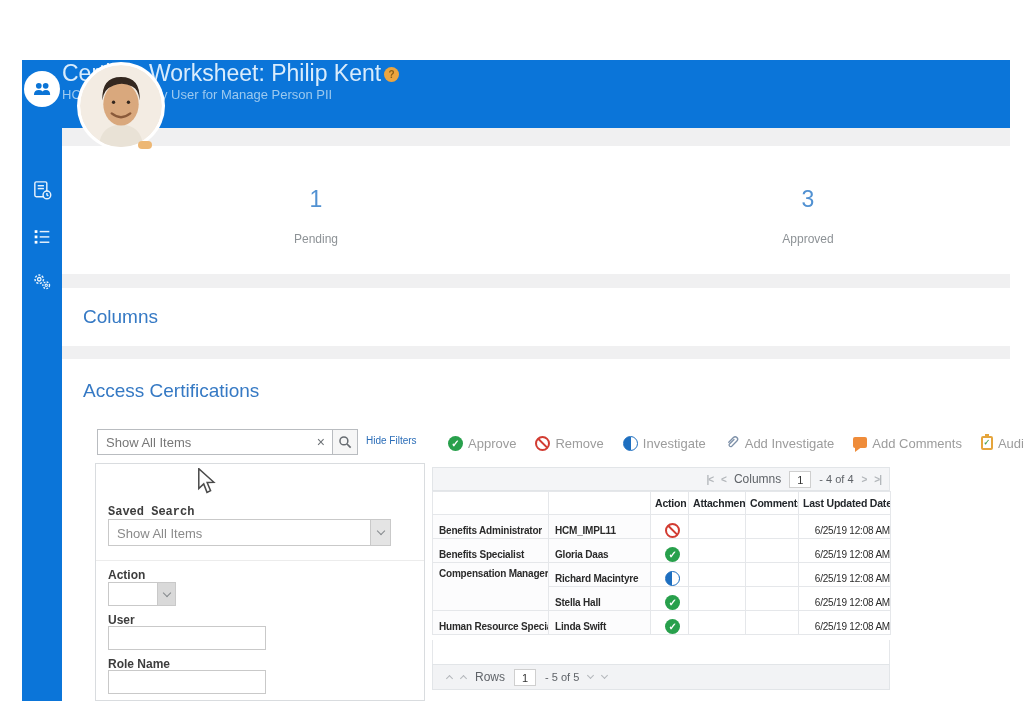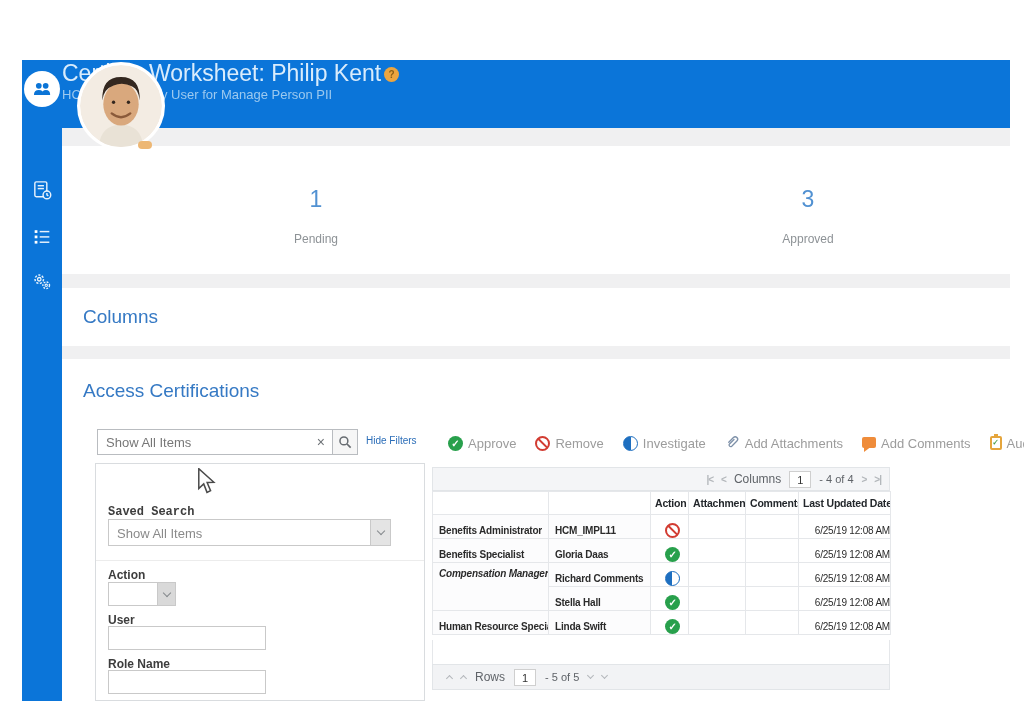--- a/index.html
+++ b/index.html
@@ -207,21 +207,21 @@
     <div class="tb-item">
       <span class="ic-invest"></span>
       <span class="lbl">Investigate</span>
     </div>
     <div class="tb-item">
       <span>
         <svg width="15" height="15" viewBox="0 0 16 16" fill="none" stroke="#7d90a8" stroke-width="1.4" stroke-linecap="round">
           <path d="M4 8.8 L9 3.8 a2.6 2.6 0 0 1 3.7 3.7 L7.2 13 a1.7 1.7 0 0 1 -2.4 -2.4 L9.6 5.8"></path>
         </svg>
       </span>
-      <span class="lbl">Add Attachments</span>
+      <span class="lbl">Add Investigate</span>
     </div>
     <div class="tb-item">
       <span class="ic-comments"></span>
       <span class="lbl">Add Comments</span>
     </div>
     <div class="tb-item">
       <span class="ic-audit">✓</span>
       <span class="lbl">Audit History</span>
     </div>
   </div>
@@ -292,22 +292,22 @@
       </tr>
       <tr>
         <td class="role">Benefits Specialist</td>
         <td class="user">Gloria Daas</td>
         <td class="action"><span class="ic-approve">✓</span></td>
         <td></td>
         <td></td>
         <td class="date">6/25/19 12:08 AM</td>
       </tr>
       <tr>
-        <td class="role" rowspan="2" style="vertical-align:top; padding-top:5px;font-style:italic;">Compensation Manager</td>
-        <td class="user">Richard Comments</td>
+        <td class="role" rowspan="2" style="vertical-align:top; padding-top:5px;">Compensation Manager</td>
+        <td class="user">Richard Macintyre</td>
         <td class="action"><span class="ic-invest"></span></td>
         <td></td>
         <td></td>
         <td class="date">6/25/19 12:08 AM</td>
       </tr>
       <tr>
         <td class="user">Stella Hall</td>
         <td class="action"><span class="ic-approve">✓</span></td>
         <td></td>
         <td></td>

